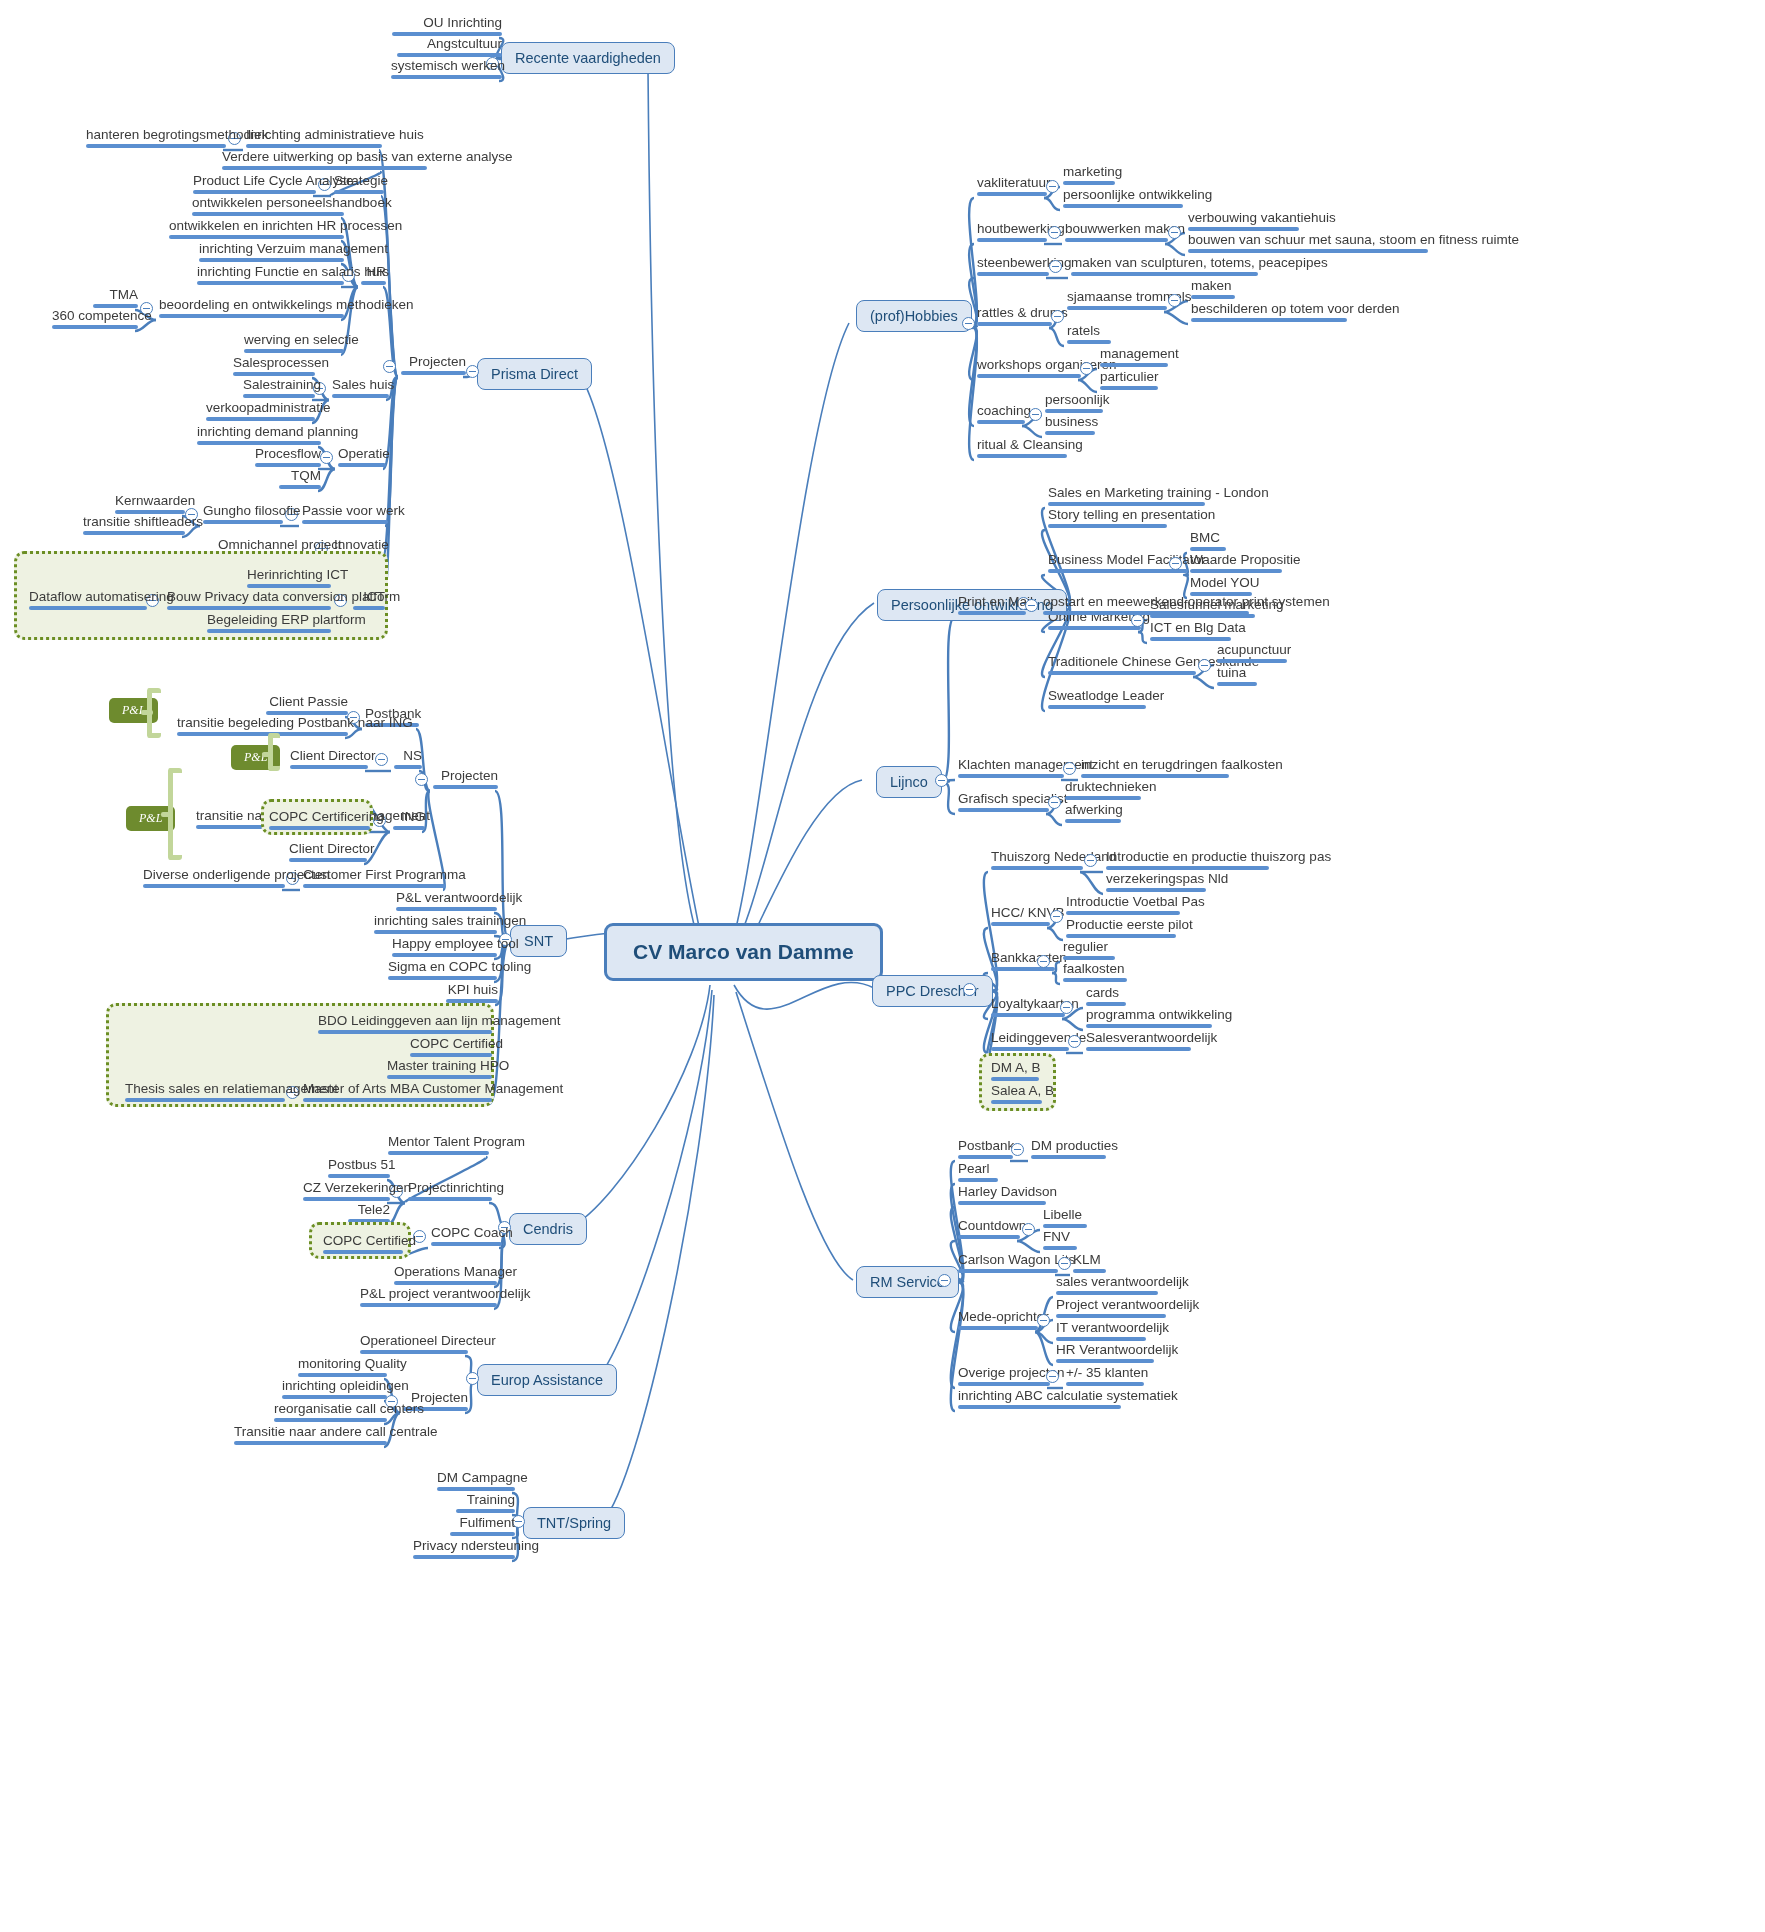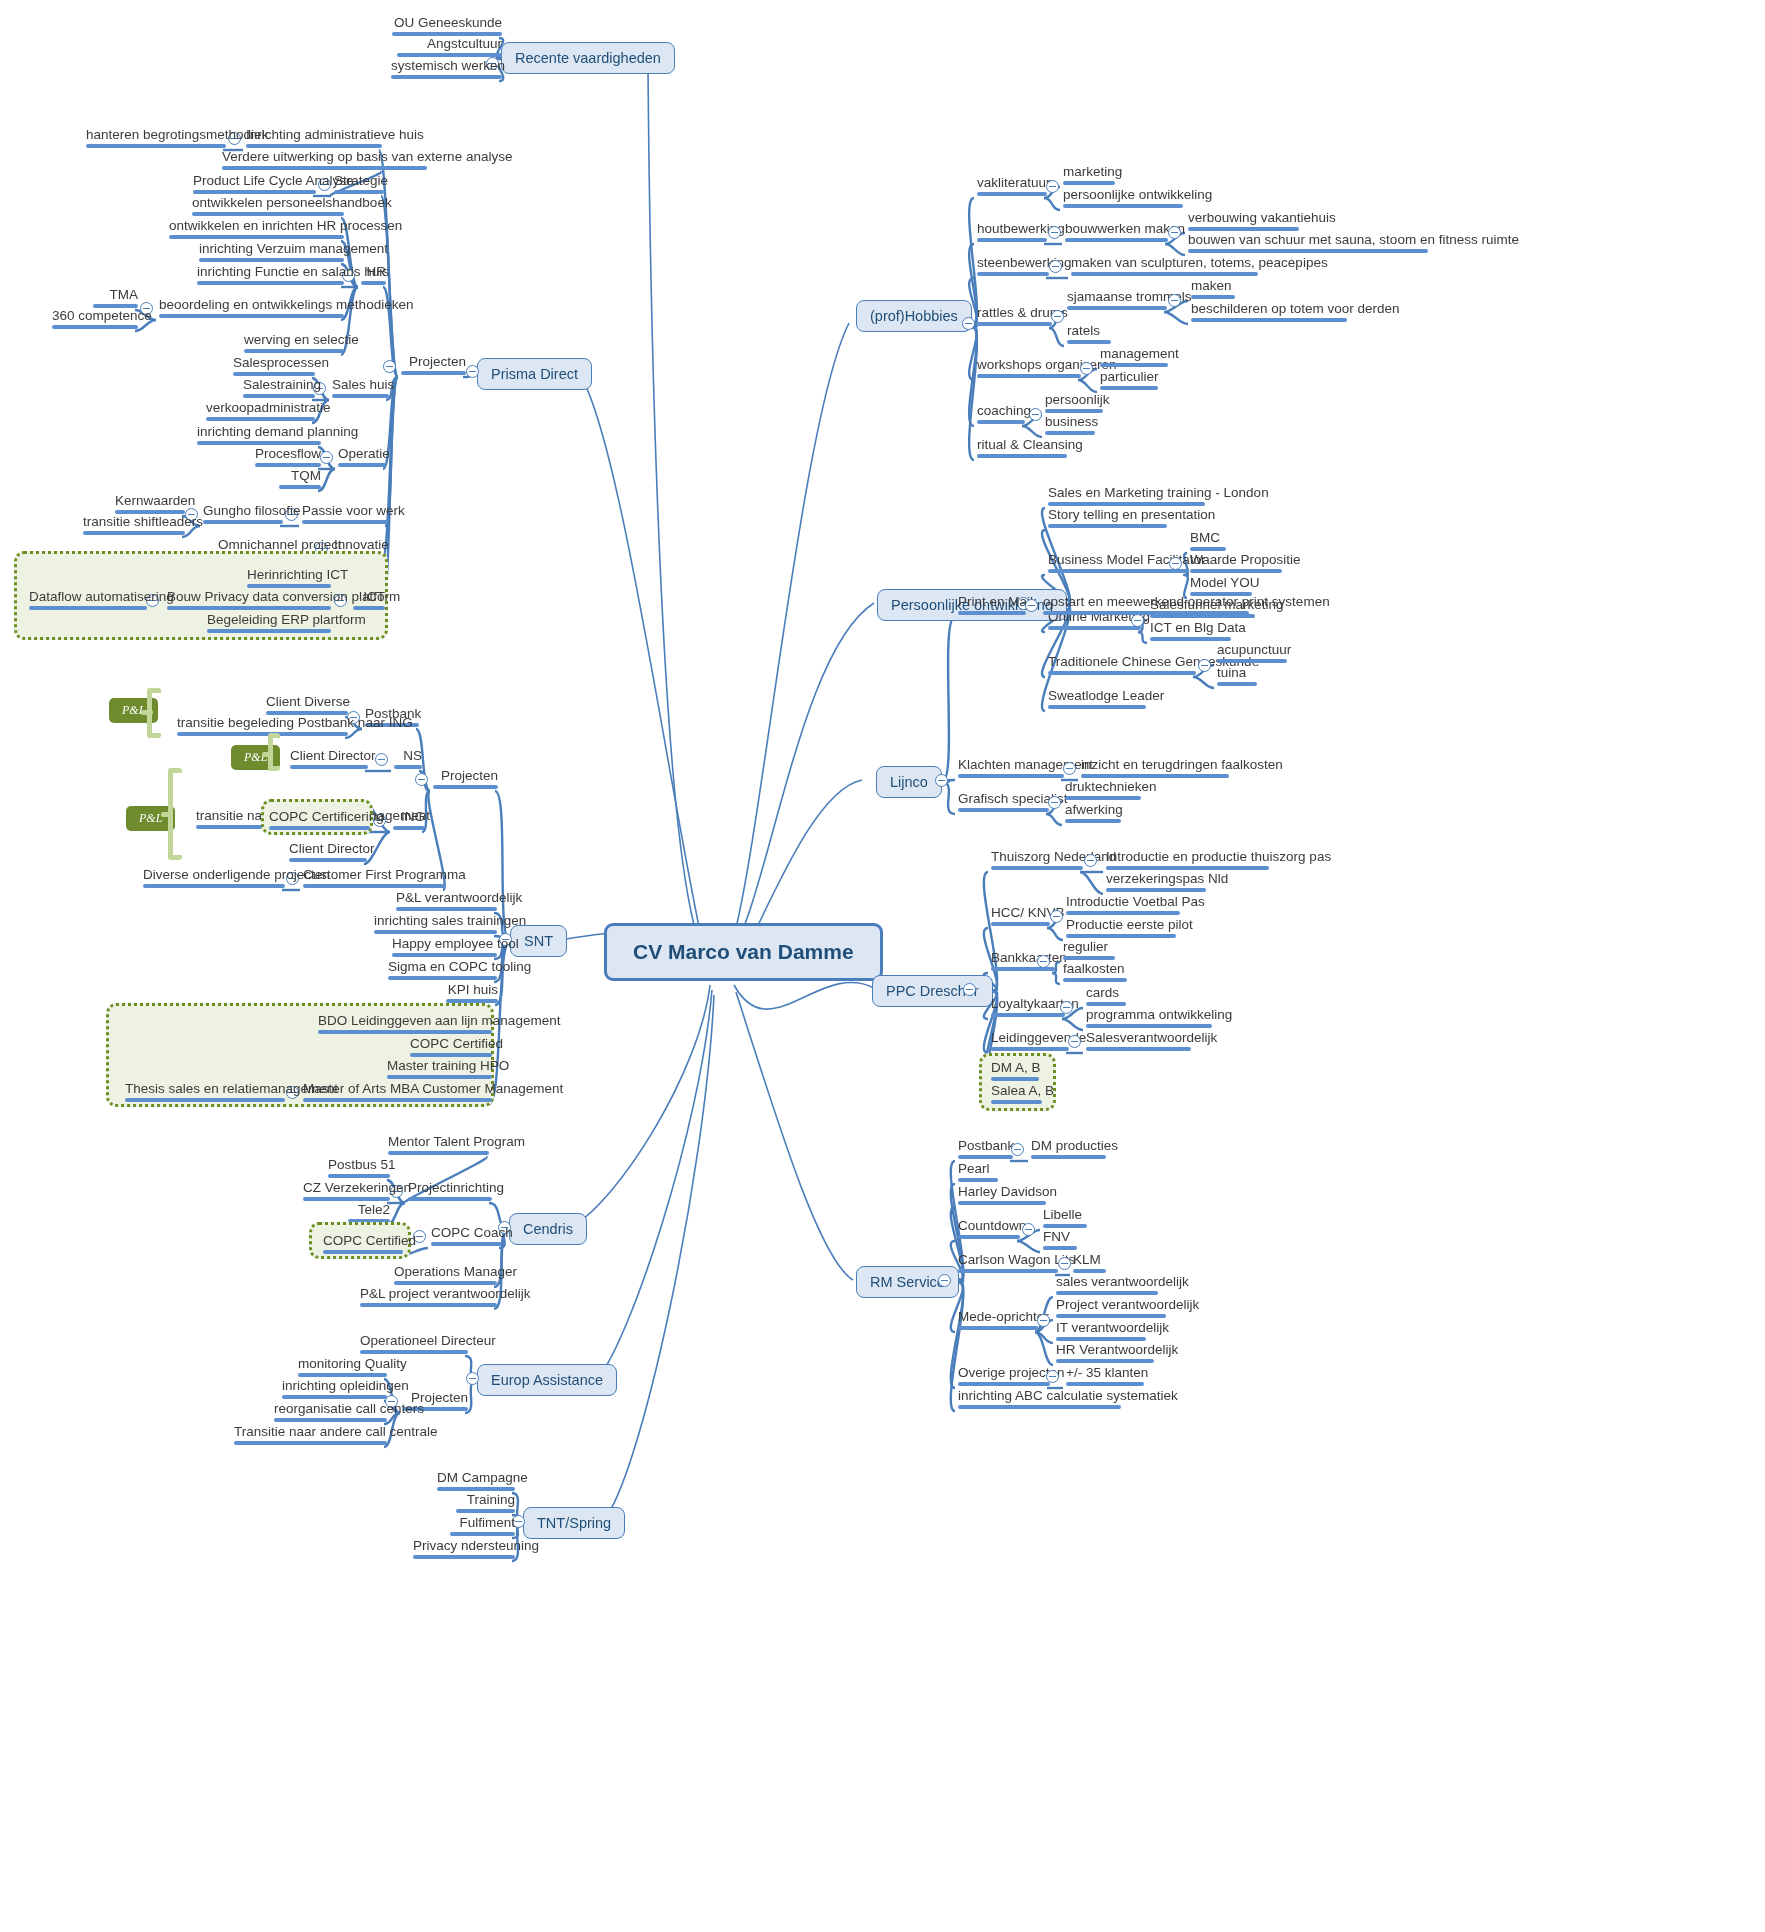--- a/index.html
+++ b/index.html
@@ -218,21 +218,21 @@
         <path d="M1035,1332 C1044,1332 1044,1365 1053,1365"></path>
         <path d="M1047,1388 C1056,1388 1054,1388 1063,1388"></path>
       </g>
   </svg>
 
   <div class="root" style="left:604px;top:923px;">CV Marco van Damme</div>
 
   <div class="branch" style="left:501px;top:42px;">Recente vaardigheden</div>
   <div class="coll" style="left:486px;top:57px;"></div>
   <div class="node l" style="left:389px;top:15px;width:110px;">
-      <span class="t">OU Geneeskunde</span>
+      <span class="t">OU Inrichting</span>
       <span class="ul"></span>
     </div>
   <div class="node l" style="left:394px;top:36px;width:105px;">
       <span class="t">Angstcultuur</span>
       <span class="ul"></span>
     </div>
   <div class="node l" style="left:388px;top:58px;width:111px;">
       <span class="t">systemisch werken</span>
       <span class="ul"></span>
     </div>
@@ -406,21 +406,21 @@
       <span class="ul"></span>
     </div>
   <div class="coll" style="left:415px;top:773px;"></div>
 
   <div class="node l" style="left:362px;top:706px;width:54px;">
       <span class="t">Postbank</span>
       <span class="ul"></span>
     </div>
   <div class="coll" style="left:347px;top:711px;"></div>
   <div class="node l" style="left:263px;top:694px;width:82px;">
-      <span class="t">Client Diverse</span>
+      <span class="t">Client Passie</span>
       <span class="ul"></span>
     </div>
   <div class="node l" style="left:174px;top:715px;width:171px;">
       <span class="t">transitie begeleding Postbank naar ING</span>
       <span class="ul"></span>
     </div>
   <div class="pl" style="left:109px;top:698px;">P&amp;L</div>
   <div class="brk" style="left:147px;top:688px;width:14px;height:50px;"></div>
   <div class="brkstub" style="left:141px;top:710px;width:12px;"></div>
 

